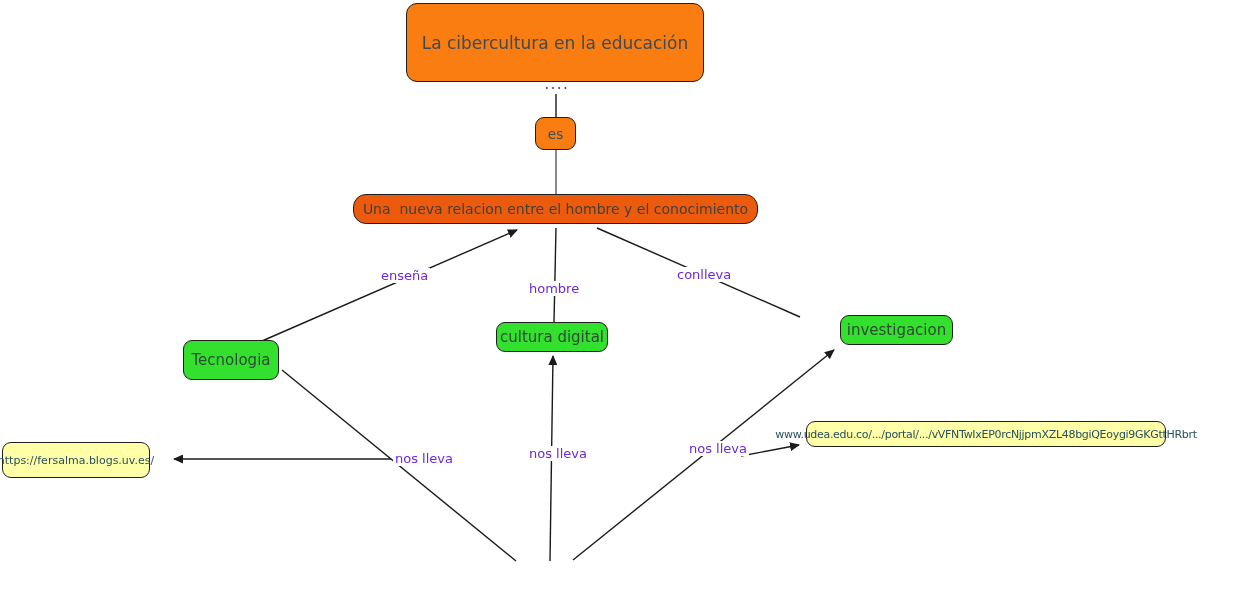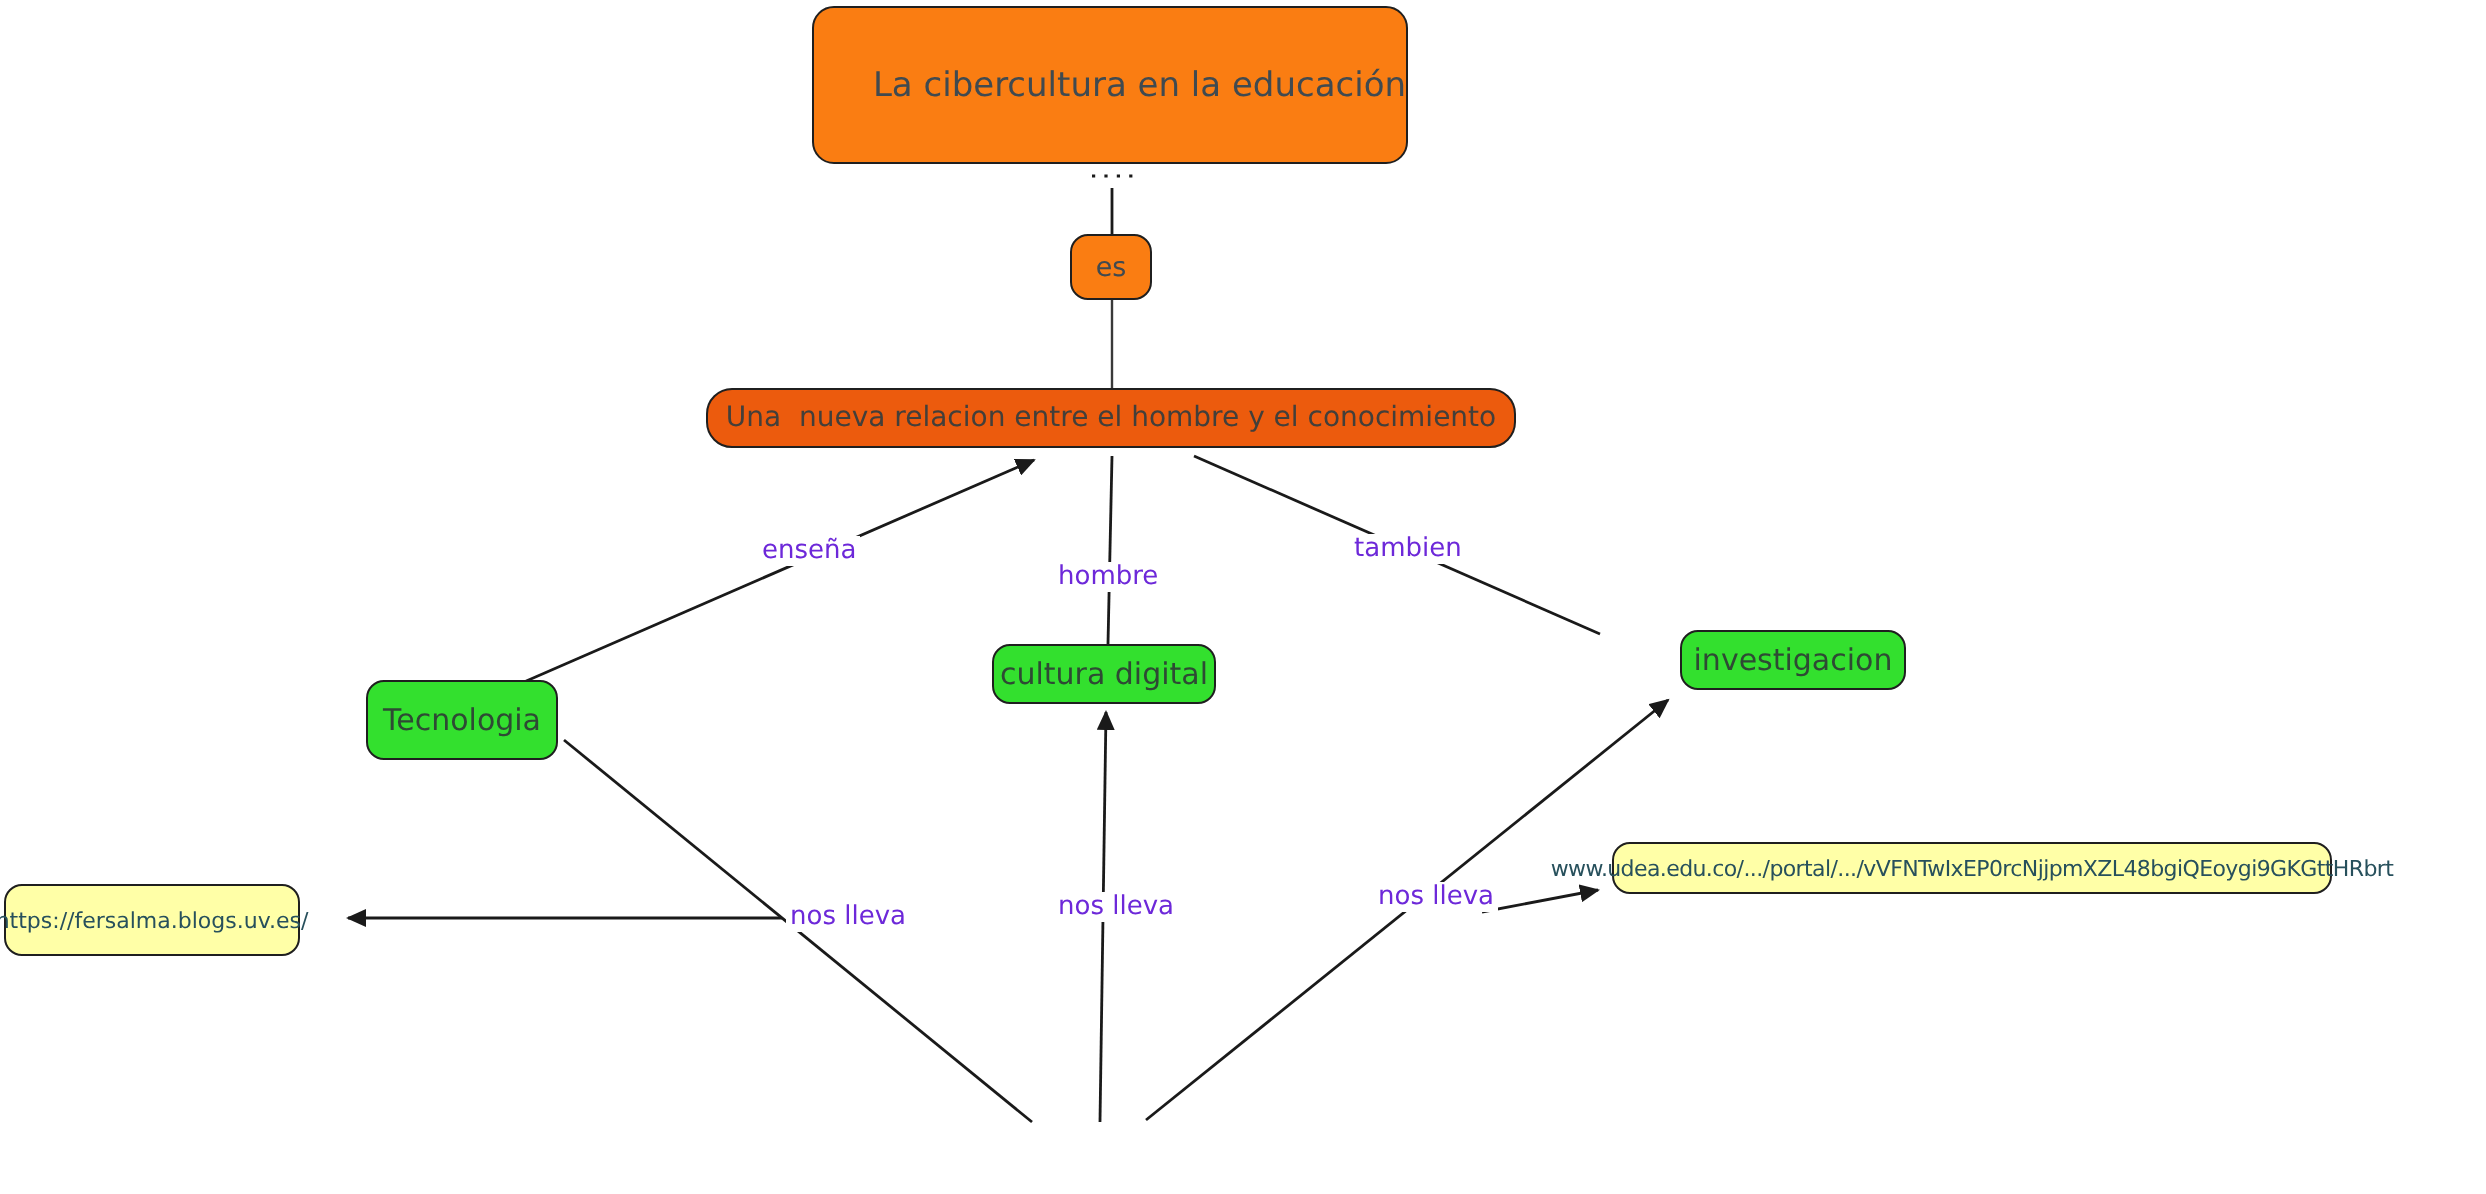--- a/index.html
+++ b/index.html
@@ -32,21 +32,20 @@
     border: 1.5px solid #1f1f1f;
     color: #404a50;
     cursor: default;
   }
   .node-label { white-space: pre; }
   .node-root {
     left: 406px; top: 3px; width: 298px; height: 79px;
     background: #fa7d12;
     border-radius: 11px;
     font-size: 17px;
-    justify-content: flex-end;
   }
   .node-es {
     left: 535px; top: 117px; width: 41px; height: 33px;
     background: #fa7d12;
     border-radius: 9px;
     font-size: 13.5px;
   }
   .node-relation {
     left: 353px; top: 194px; width: 405px; height: 30px;
     background: #ec5b0d;
@@ -149,18 +148,18 @@
     <span class="node-label">https://fersalma.blogs.uv.es/</span>
   </div>
 
   <div class="node node-yellow node-udea">
     <span class="node-label">www.udea.edu.co/.../portal/.../vVFNTwIxEP0rcNjjpmXZL48bgiQEoygi9GKGttHRbrt</span>
   </div>
 
 
   <div class="edge-label lbl-ensena">enseña</div>
   <div class="edge-label lbl-tambien">hombre</div>
-  <div class="edge-label lbl-conlleva">tambien</div>
+  <div class="edge-label lbl-conlleva">conlleva</div>
   <div class="edge-label lbl-noslleva1">nos lleva</div>
   <div class="edge-label lbl-noslleva2">nos lleva</div>
   <div class="edge-label lbl-noslleva3">nos lleva</div>
 
 </div>
 
 </body></html>

